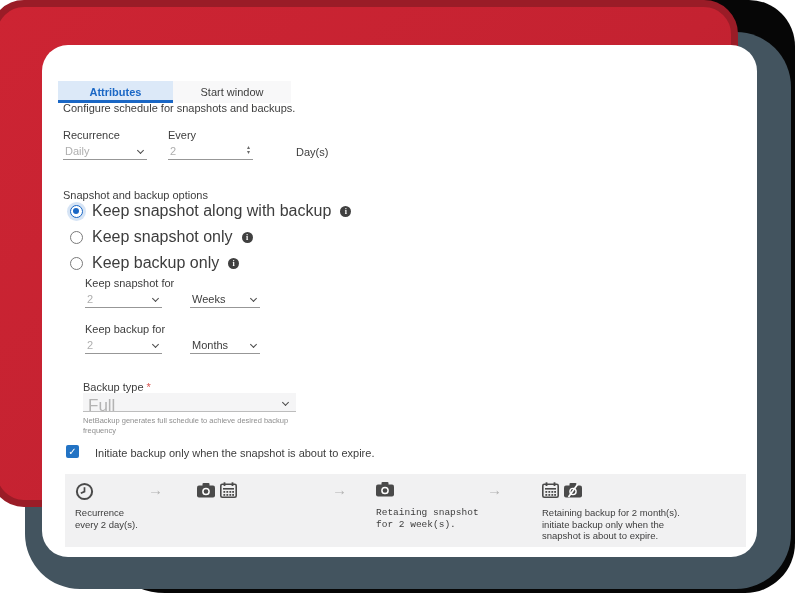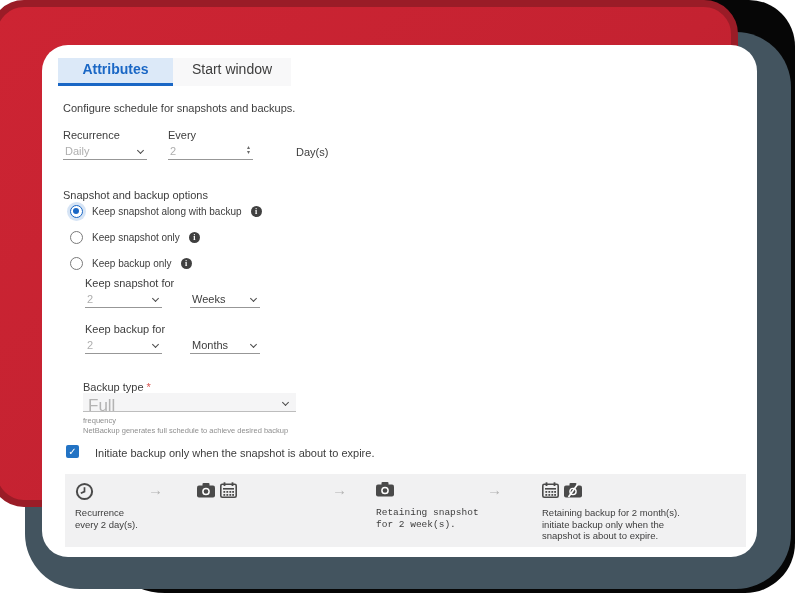--- a/index.html
+++ b/index.html
@@ -15,21 +15,21 @@
   .red-shape { position:absolute; left:-10px; top:0; width:748px; height:507px;
     background:linear-gradient(140deg,#cd2433 0%, #c42231 55%, #b51e2b 100%);
     border:7px solid #9a1c27; border-radius:34px; }
 
   
   .card { position:absolute; left:42px; top:45px; width:715px; height:512px;
     background:#ffffff; border-radius:26px; }
 
   
   .tabs { position:absolute; left:16px; top:13px; display:flex; }
-  .tab { height:28px; line-height:23px; text-align:center; font-size:14px; }
+  .tab { height:22px; line-height:23px; text-align:center; font-size:11px;margin-top:23px; }
   .tab.active { width:115px; background:#dce9f8; color:#1a67c5; font-weight:bold;
     border-bottom:3px solid #1a67c5; }
   .tab.inactive { width:118px; background:#f8f8f9; color:#3d3d3d;
     border-bottom:3px solid #f8f8f9; cursor:pointer; }
 
   .txt { position:absolute; font-size:11px; color:#3d3d3d; white-space:nowrap; }
 
   
   .usel { position:absolute; height:17px; border-bottom:1px solid #979797;
     font-size:11px; color:#aeaeae; padding:2px 14px 0 2px; background:transparent; }
@@ -42,21 +42,21 @@
 
   
   .radio-row { position:absolute; left:28px; height:18px; display:flex;
     align-items:center; }
   .radio { width:13px; height:13px; border-radius:50%; border:1.5px solid #7a7a7a;
     background:#fff; flex:none; }
   .radio.on { border-color:#1a67c5; position:relative;
     box-shadow:0 0 0 3px rgba(26,103,197,0.18); }
   .radio.on::after { content:""; position:absolute; left:2px; top:2px; width:6px;
     height:6px; border-radius:50%; background:#1a67c5; }
-  .radio-row .lab { margin-left:9px; font-size:10px; color:#3d3d3d; }
+  .radio-row .lab { margin-left:9px; font-size:16px; color:#3d3d3d; }
   .info { width:11px; height:11px; margin-left:9px; border-radius:50%;
     background:#404040; color:#fff; font-size:8px; font-weight:bold;
     display:flex; align-items:center; justify-content:center;
     font-family:"Liberation Serif", serif; }
 
   
   .req { color:#d9534f; margin-left:3px; }
   .bsel { position:absolute; left:41px; top:348px; width:213px; height:19px;
     background:#f5f5f6; border-bottom:1px solid #bdbdbd; font-size:17px;
     color:#b3b3b3; padding:3px 14px 0 5px; }
@@ -146,22 +146,22 @@
     </div>
 
     <div class="txt" style="left:41px; top:336px;">
       <span>Backup type</span><span class="req">*</span>
     </div>
     <div class="bsel">
       <span>Full</span>
       <span class="chev" style="top:7px; right:8px;"></span>
     </div>
     <div class="helper">
+      <div>NetBackup  generates full schedule to achieve desired backup</div>
       <div>frequency</div>
-      <div>NetBackup  generates full schedule to achieve desired backup</div>
     </div>
 
     <div class="cbx">✓</div>
     <div class="txt" style="left:53px; top:402px;">Initiate backup only when the snapshot is about to expire.</div>
 
     <div class="panel">
 
       <div class="s-icons" style="left:10px;">
         <svg width="19" height="19" viewBox="0 0 19 19">
           <circle cx="9.5" cy="9.5" r="7.6" fill="none" stroke="#4a4a4a" stroke-width="2"></circle>

